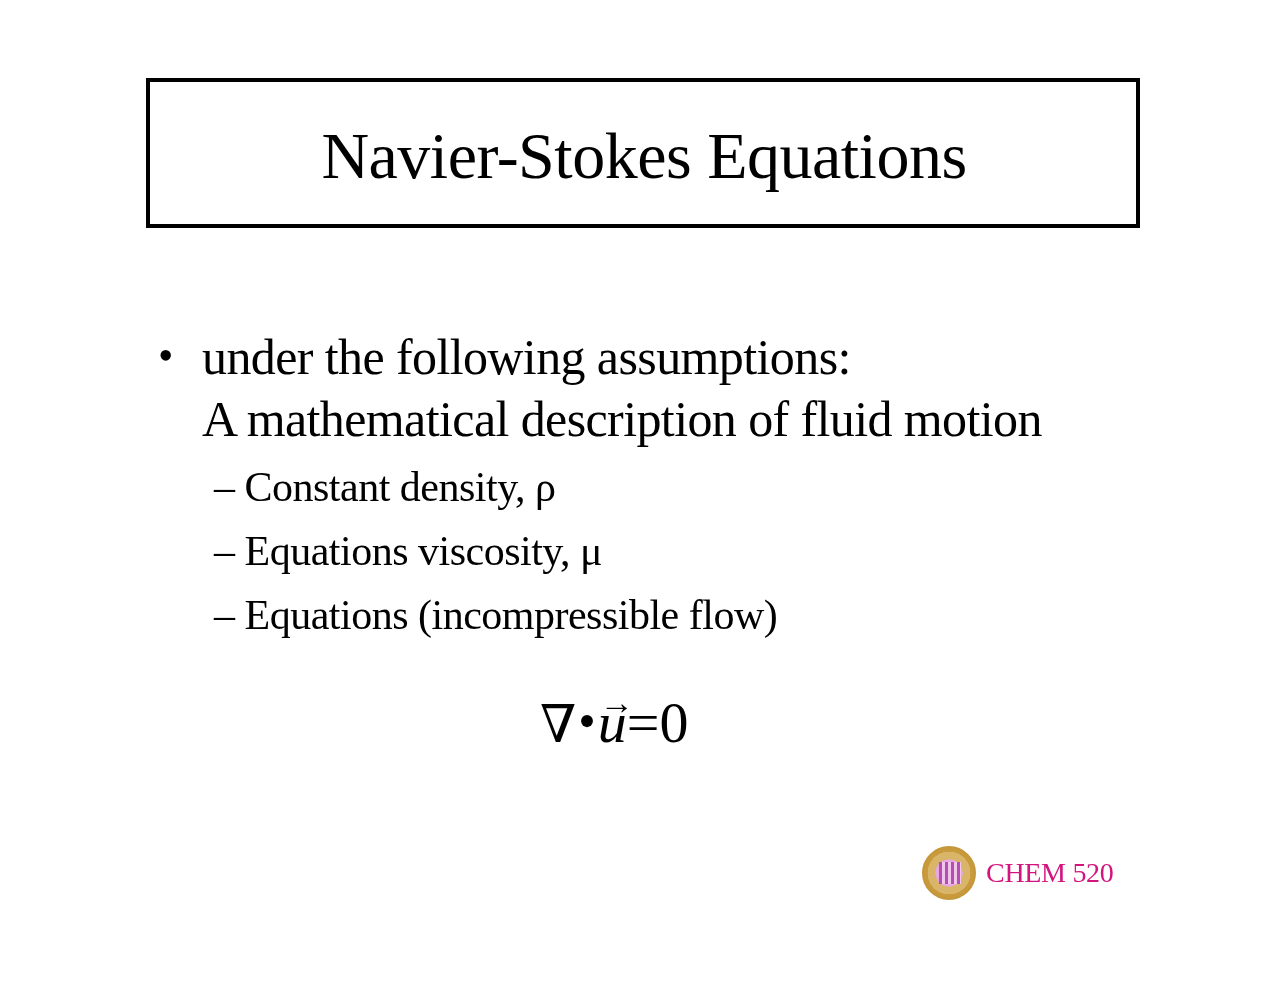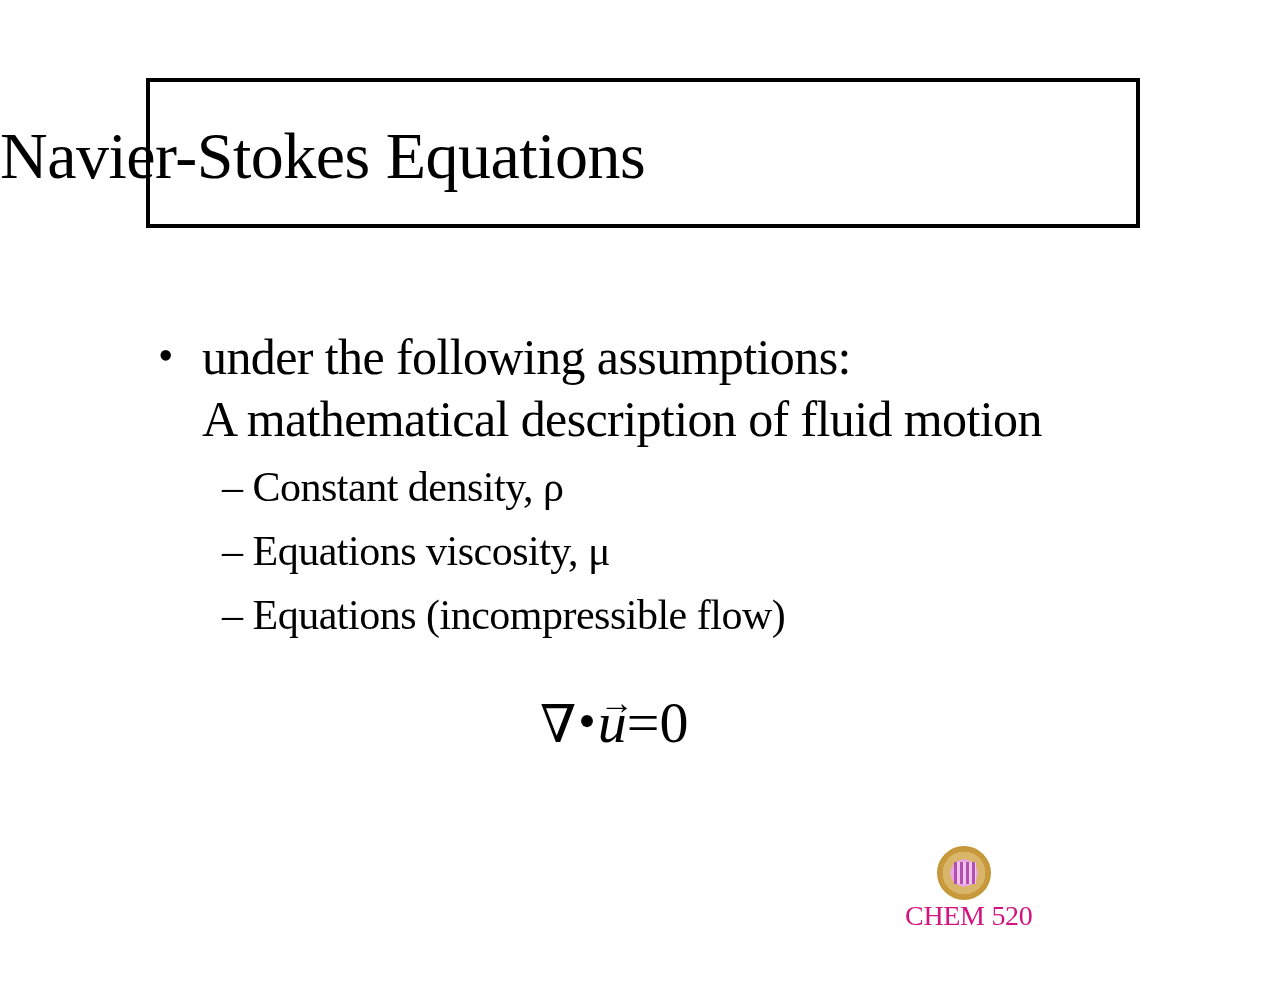--- a/index.html
+++ b/index.html
@@ -1,33 +1,33 @@
 <!DOCTYPE html>
 <html><head>
 <meta charset="utf-8">
 <style>
   html, body { margin:0; padding:0; background:#ffffff; }
   body { width:1280px; height:989px; position:relative; overflow:hidden;
          font-family:"Liberation Serif", serif; color:#000; }
   .title-box { position:absolute; left:146px; top:78px; width:986px; height:142px;
                border:4px solid #000; box-sizing:content-box; }
-  .title { position:absolute; left:0; right:0; top:118px; text-align:left;
+  .title { position:absolute; left:8px; right:0; top:118px; text-align:center;
            font-size:66px; line-height:76px; letter-spacing:-0.5px; }
   .bullet-row { position:absolute; left:158px; top:326px; width:980px; }
   .bullet-dot { position:absolute; left:0; top:0; font-size:44px; line-height:60px; }
   .bullet-text { position:absolute; left:44px; top:0; font-size:50px; line-height:62px;
                  width:940px; letter-spacing:-0.6px; }
-  .sub { position:absolute; left:222px; font-size:42px; line-height:50px; letter-spacing:-0.5px; }
+  .sub { position:absolute; left:214px; font-size:42px; line-height:50px; letter-spacing:-0.5px; }
   .sub .dash { margin-right:10px; }
   .eq { position:absolute; left:540px; top:688px; font-size:58px; line-height:70px; white-space:nowrap; }
   .eq .nabla { font-family:"DejaVu Serif", serif; font-size:52px; }
   .eq .dot { font-size:50px; position:relative; top:-4px; margin:0 2px; }
   .eq .u { font-style:italic; position:relative; display:inline-block; }
   .eq .u .arrow { position:absolute; left:2px; top:-2px; font-size:34px; font-style:normal; line-height:34px; }
-  .footer { position:absolute; left:895px; top:846px; display:flex; align-items:center;flex-direction:column; }
+  .footer { position:absolute; left:922px; top:846px; display:flex; align-items:center; }
   .seal { width:54px; height:54px; border-radius:50%;
           background:radial-gradient(circle at 50% 50%, #e9a6e0 0 38%, #d9b56a 39% 60%, #c99a3c 61% 100%);
           border:2px solid #c4973a; box-sizing:border-box; position:relative; }
   .seal::after { content:""; position:absolute; left:15px; top:14px; width:22px; height:22px;
                  background:repeating-linear-gradient(90deg,#b24fb0 0 3px,#f0c6ea 3px 6px); }
   .course { color:#d4147e; font-size:28px; margin-left:10px; letter-spacing:-0.3px; }
 </style>
 </head>
 <body>
 

